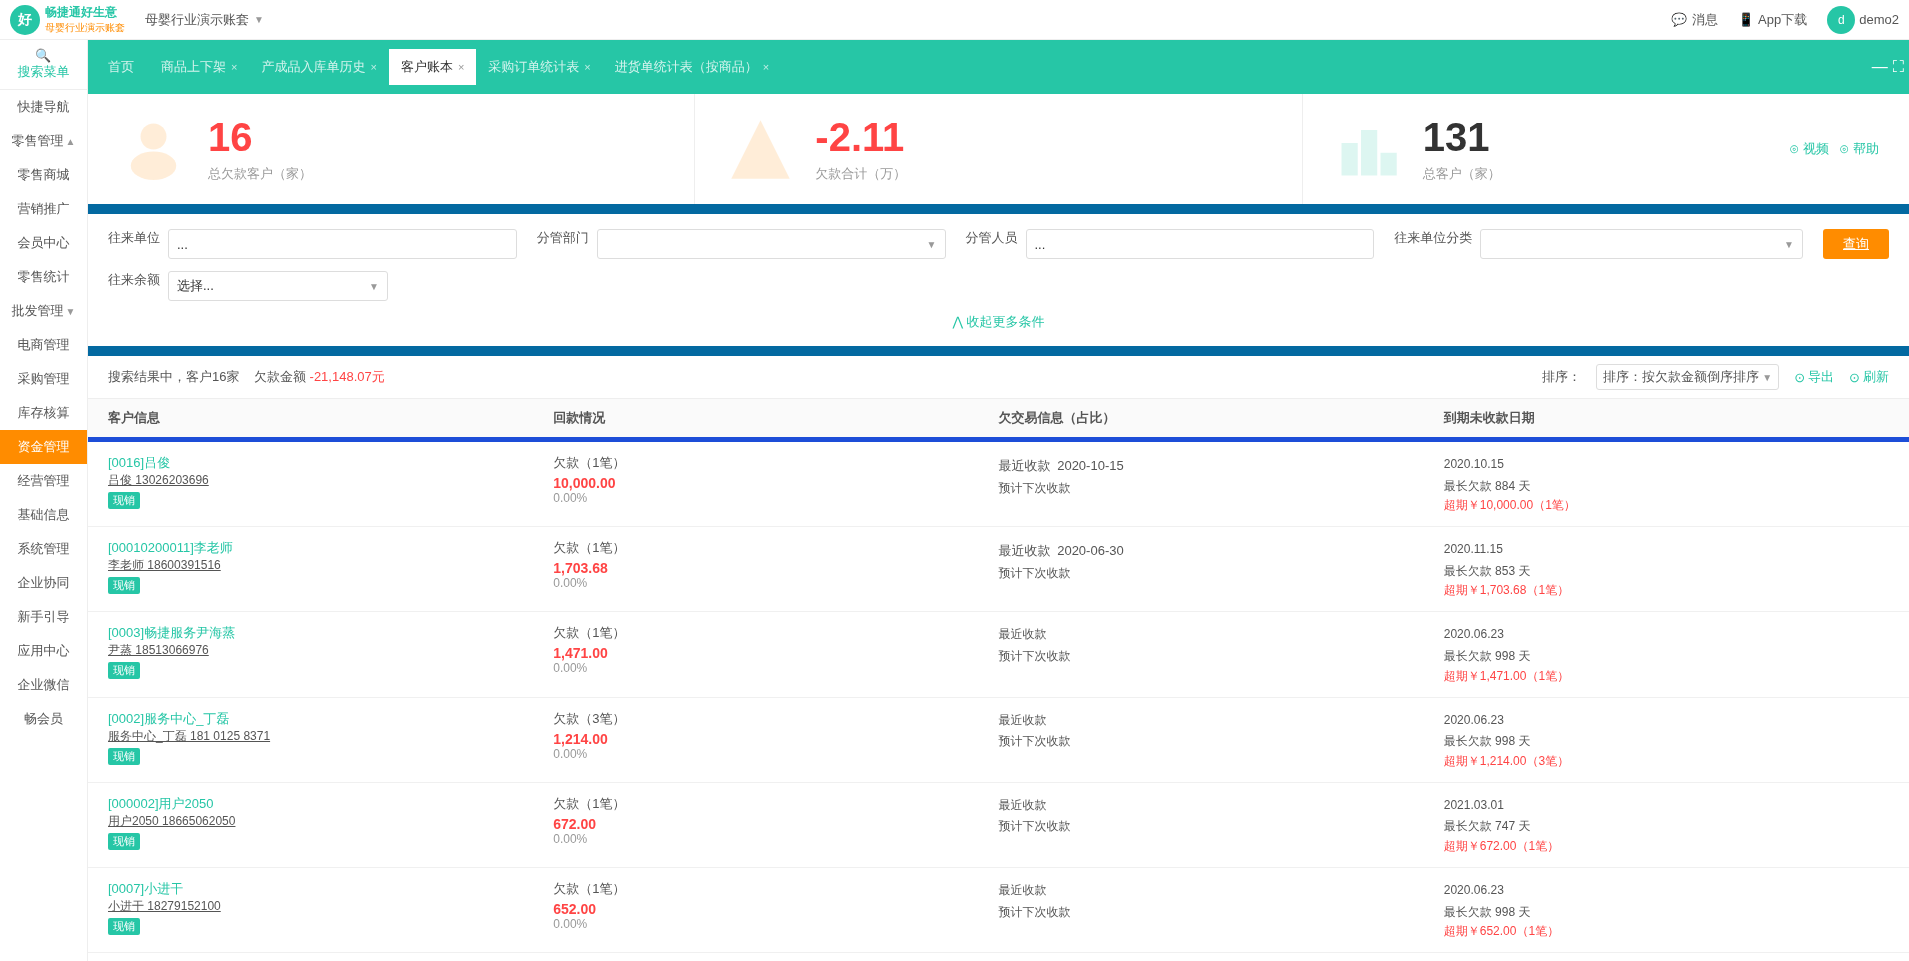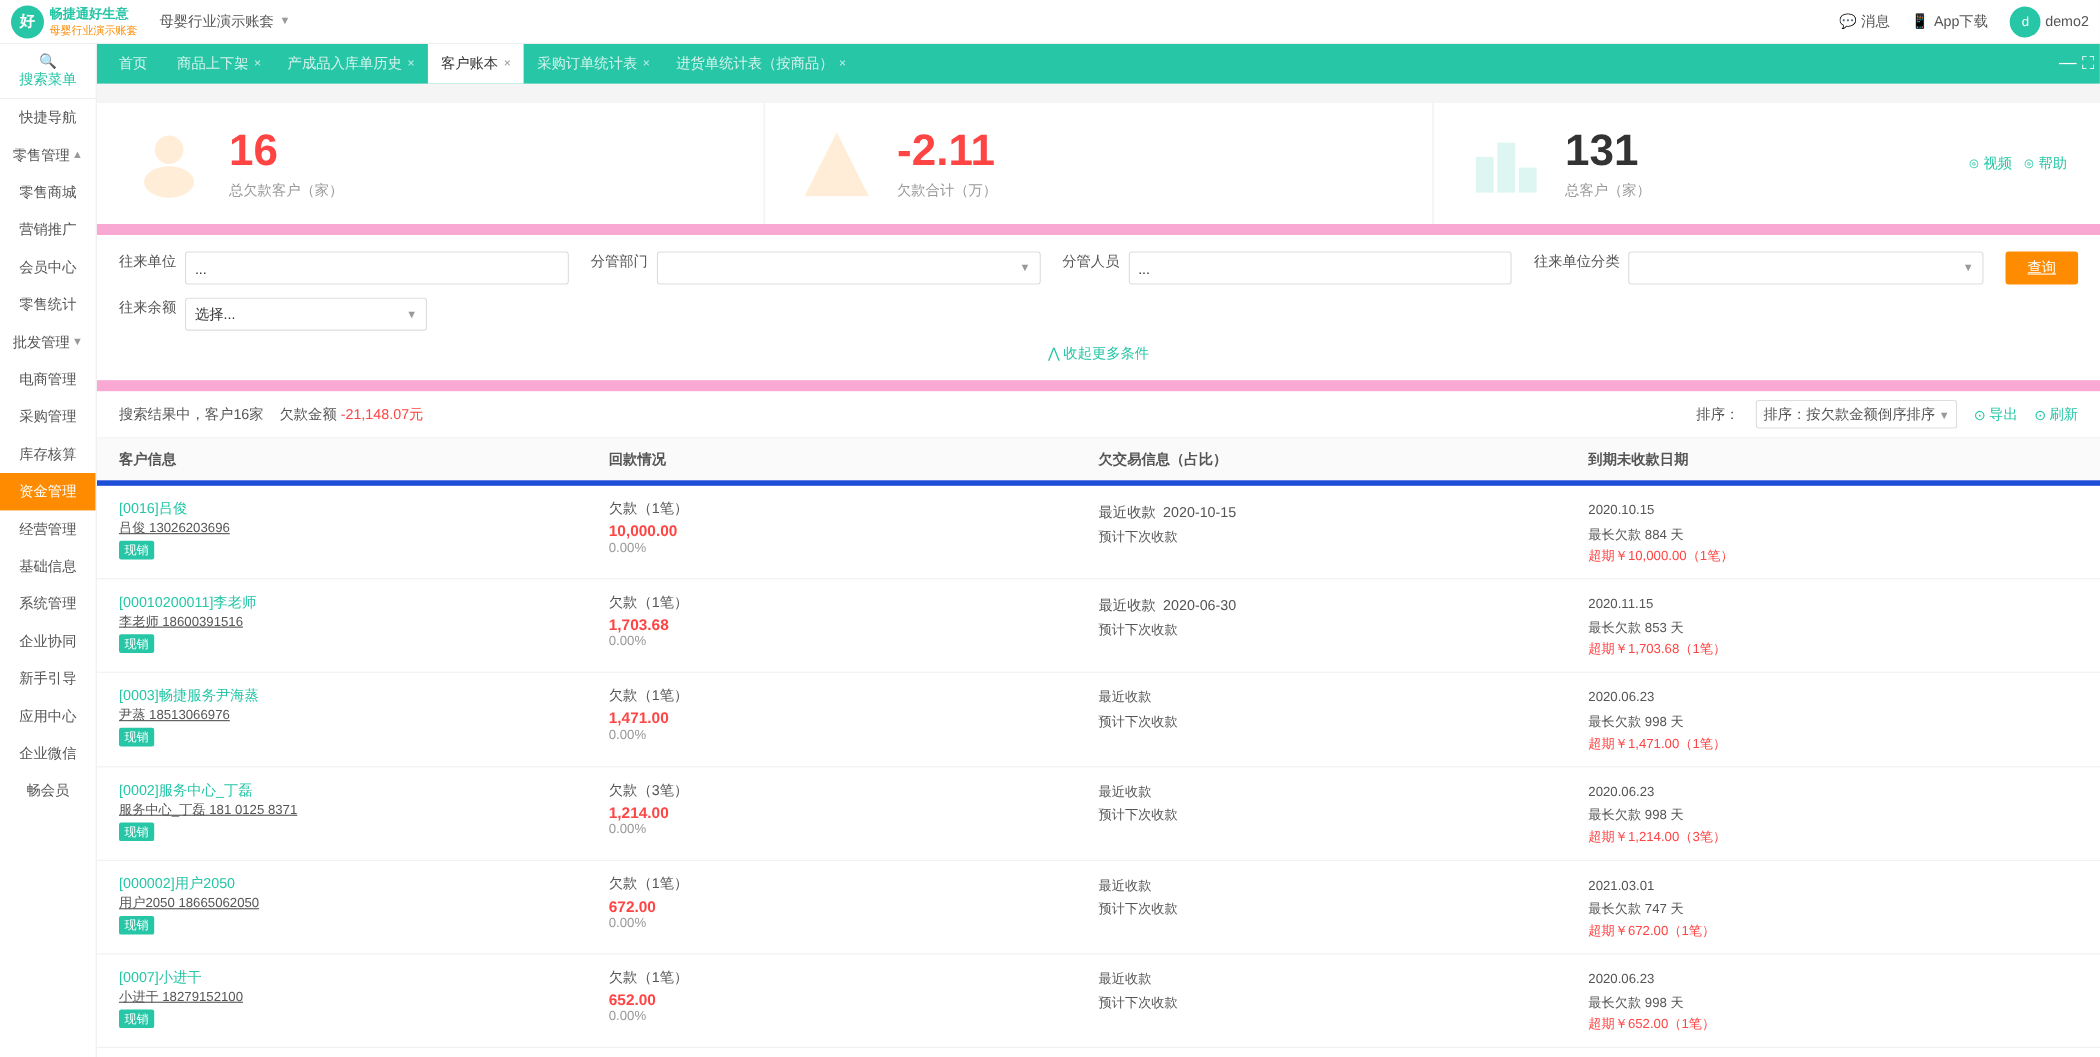--- a/index.html
+++ b/index.html
@@ -10,31 +10,31 @@
     .top-bar { display: flex; align-items: center; background: #fff; height: 40px; border-bottom: 1px solid #eee; padding: 0 10px; flex-shrink: 0; }
     .main-layout { display: flex; flex: 1; overflow: hidden; }
     
     
     .sidebar { width: 88px; background: #fff; display: flex; flex-direction: column; border-right: 1px solid #eee; flex-shrink: 0; overflow-y: auto; }
     .sidebar-item { padding: 8px 5px; text-align: center; cursor: pointer; color: #555; font-size: 12px; }
     .sidebar-item.active { background: #ff8c00; color: #fff; }
     .sidebar-item.has-arrow { display: flex; align-items: center; justify-content: center; gap: 2px; }
     
     
-    .tab-bar { display: flex; align-items: center; background: #26c6a6; height: 36px; flex-shrink: 0; padding: 15px 5px; }
+    .tab-bar { display: flex; align-items: center; background: #26c6a6; height: 54px; flex-shrink: 0; padding: 15px 5px; }
     .tab-item { display: flex; align-items: center; gap: 5px; padding: 0 12px; height: 36px; color: rgba(255,255,255,0.8); font-size: 13px; cursor: pointer; white-space: nowrap; }
     .tab-item.active { background: #fff; color: #333; }
     .tab-item .close-x { font-size: 11px; color: rgba(255,255,255,0.7); }
     .tab-item.active .close-x { color: #999; }
     .tab-home { padding: 0 15px; }
     .tab-bar-end { margin-left: auto; display: flex; gap: 5px; }
     .tab-bar-end span { color: #fff; font-size: 16px; cursor: pointer; }
     
     
-    .content { flex: 1; overflow: auto; background: #f9a8d4; margin-top: 18px; }
+    .content { flex: 1; overflow: auto; background: #0369a1; }
     
     
     .stats-bar { display: flex; background: #fff; margin-bottom: 10px; }
     .stat-card { flex: 1; display: flex; align-items: center; padding: 20px 30px; border-right: 1px solid #eee; }
     .stat-card:last-child { border-right: none; }
     .stat-icon { width: 70px; height: 70px; margin-right: 20px; display: flex; align-items: center; justify-content: center; }
     .stat-icon svg { width: 65px; height: 65px; opacity: 0.15; }
     .stat-info { }
     .stat-value { font-size: 40px; font-weight: bold; }
     .stat-value.red { color: #ff4444; }

